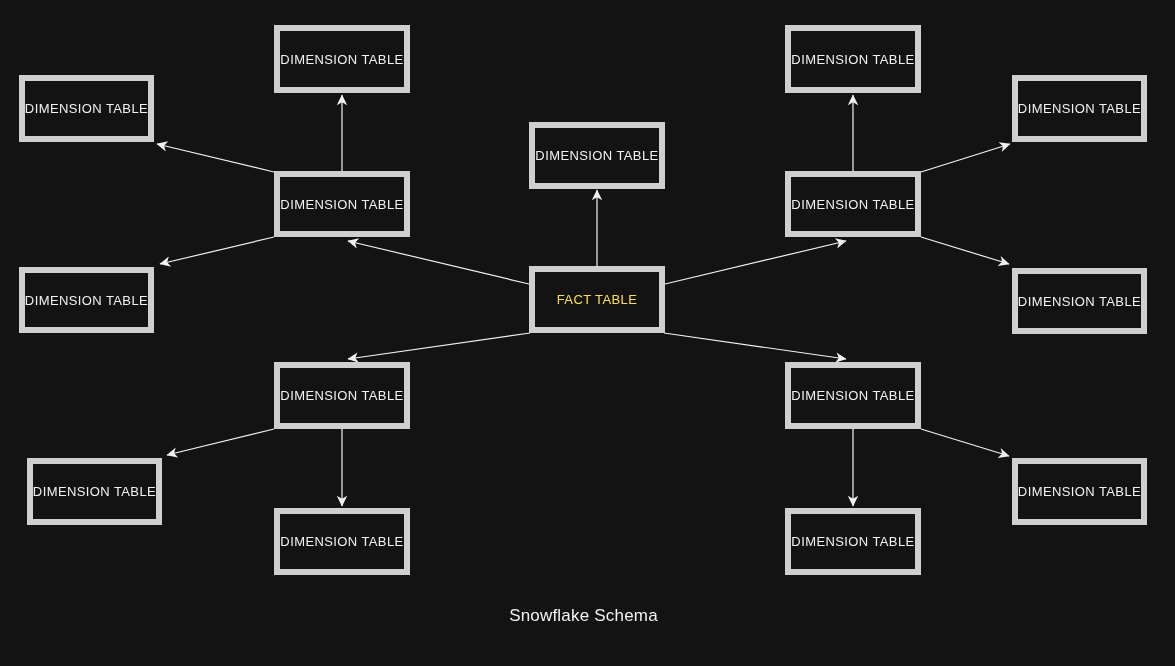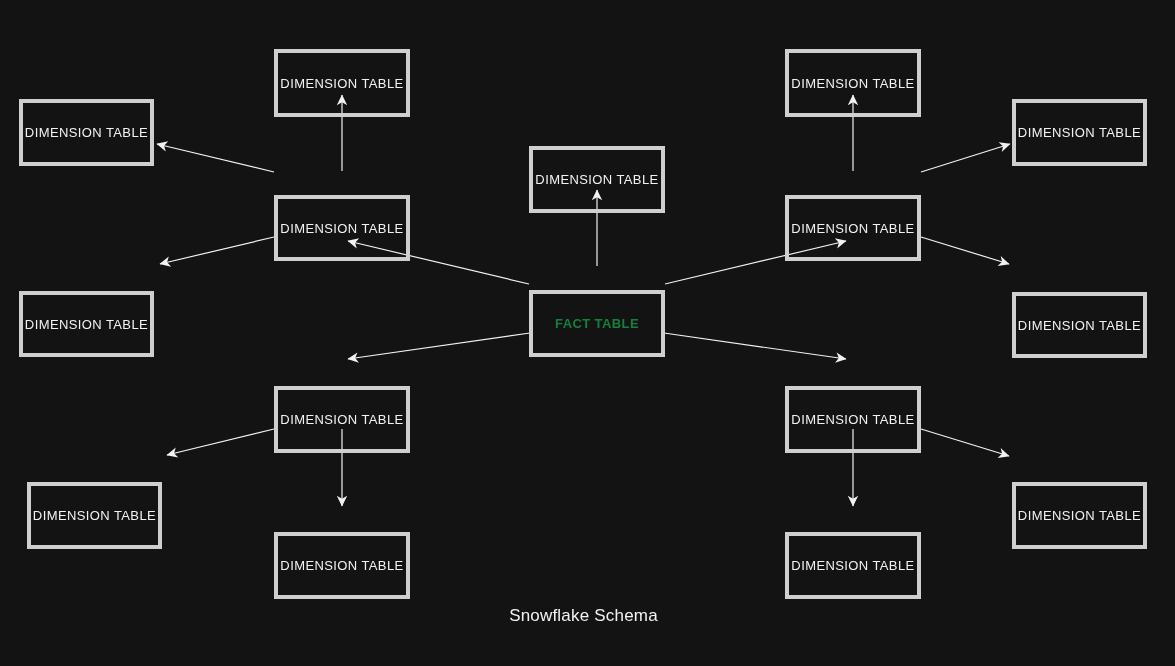--- a/index.html
+++ b/index.html
@@ -19,27 +19,26 @@
     position: absolute;
     left: 0;
     top: 0;
     width: 1175px;
     height: 666px;
     pointer-events: none;
   }
   .node {
     position: absolute;
     box-sizing: border-box;
-    border: 4px solid #701a75;
+    border: 6px solid #701a75;
     background: transparent;
     display: flex;
     align-items: center;
     justify-content: center;
     text-align: center;
-    margin-top: 24px;
   }
   .node-label {
     color: #f2f2f2;
     font-size: 13px;
     letter-spacing: 0.4px;
     white-space: nowrap;
   }
   .title {
     position: absolute;
     left: 0;
@@ -80,21 +79,21 @@
         <line x1="853" y1="171" x2="853" y2="95" stroke="#f2f2f2" marker-end="url(#arrowhead)"></line>
         <line x1="921" y1="172" x2="1010" y2="144" stroke="#f2f2f2" marker-end="url(#arrowhead)"></line>
         <line x1="921" y1="237" x2="1009" y2="264" stroke="#f2f2f2" marker-end="url(#arrowhead)"></line>
         <line x1="853" y1="429" x2="853" y2="506" stroke="#f2f2f2" marker-end="url(#arrowhead)"></line>
         <line x1="921" y1="429" x2="1009" y2="456" stroke="#f2f2f2" marker-end="url(#arrowhead)"></line>
       </g>
   </svg>
 
   <div id="node-group">
       <div class="node" style="left: 529px; top: 266px; width: 136px; height: 67px; border-color: rgb(207, 207, 207);">
-        <span class="node-label" style="color: #15803d; font-weight: bold;">FACT TABLE</span>
+        <span class="node-label" style="color: #fde047;">FACT TABLE</span>
       </div>
       <div class="node" style="left: 529px; top: 122px; width: 136px; height: 67px; border-color: rgb(207, 207, 207);">
         <span class="node-label" style="color: rgb(242, 242, 242);">DIMENSION TABLE</span>
       </div>
       <div class="node" style="left: 274px; top: 171px; width: 136px; height: 66px; border-color: rgb(207, 207, 207);">
         <span class="node-label" style="color: rgb(242, 242, 242);">DIMENSION TABLE</span>
       </div>
       <div class="node" style="left: 274px; top: 25px; width: 136px; height: 68px; border-color: rgb(207, 207, 207);">
         <span class="node-label" style="color: rgb(242, 242, 242);">DIMENSION TABLE</span>
       </div>

